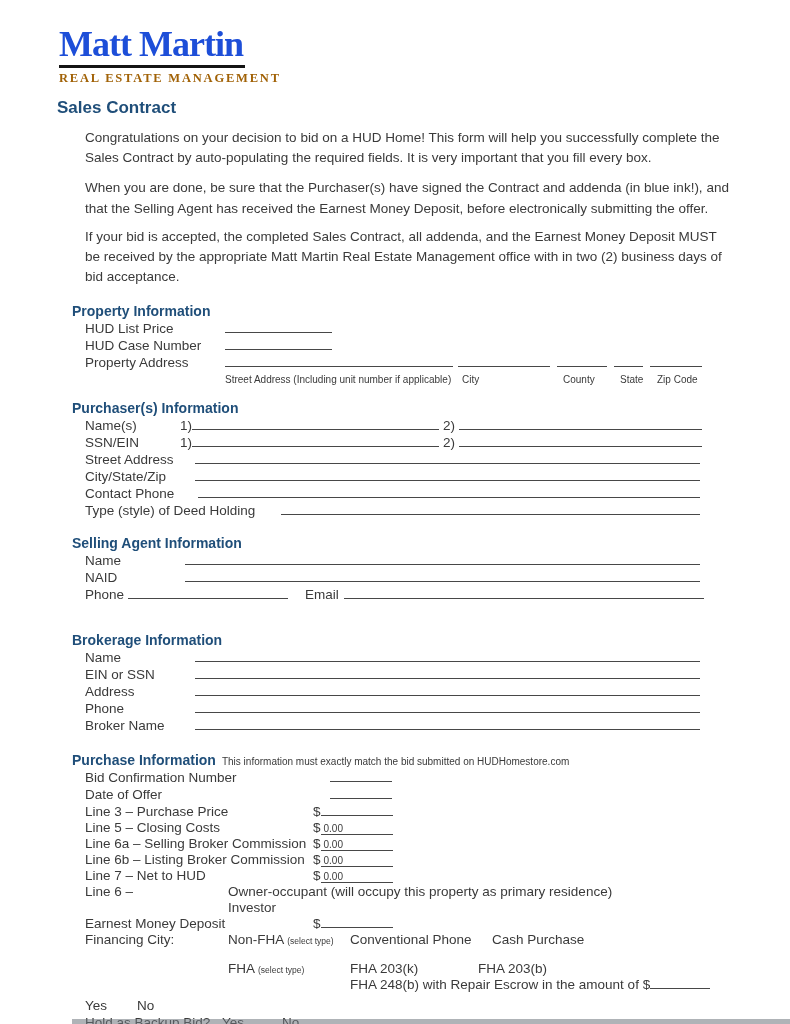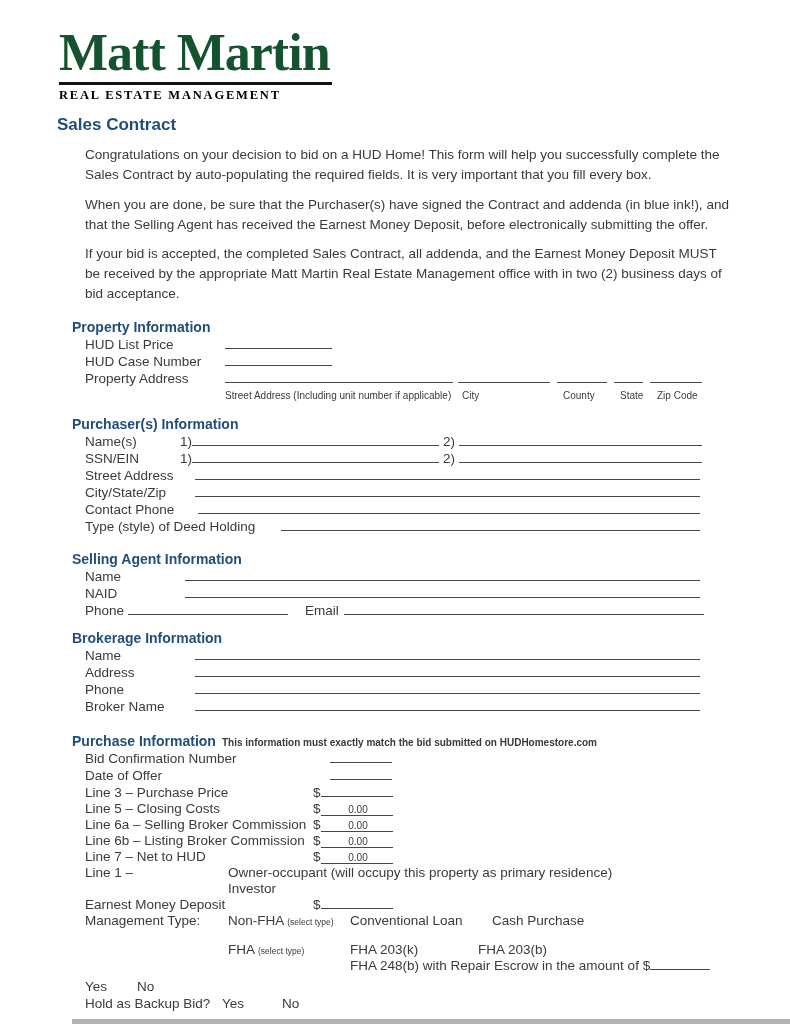--- a/index.html
+++ b/index.html
@@ -13,43 +13,43 @@
     position:relative;
     width:790px; height:1024px;
     background:#ffffff;
     overflow:hidden;
   }
   
   .logo { margin:26px 0 0 59px; }
   .logo-name {
     display:inline-block;
     font-family:"Liberation Serif","DejaVu Serif",serif;
-    font-weight:bold; font-size:52px; line-height:1.05;
-    letter-spacing:-1px; color:#14532d;
+    font-weight:bold; font-size:36px; line-height:1.05;
+    letter-spacing:-1px; color:#1d4ed8;
     border-bottom:3px solid #141414; padding:0 2px 1px 0;
   }
   .logo-tagline {
     font-family:"Liberation Serif","DejaVu Serif",serif;
     font-weight:bold; font-size:12.5px; letter-spacing:1.8px;
-    color:#000000; margin-top:3px;
+    color:#a16207; margin-top:3px;
   }
   
   .page-title { margin:12px 0 0 57px; font-size:17px; font-weight:bold; color:#1f4e79; }
   p.intro { margin:10px 60px 0 85px; max-width:655px; font-size:13.5px; line-height:1.5; color:#3a3a3a; }
   .section-heading { margin:15px 0 2px 72px; font-size:14px; font-weight:bold; color:#1f4e79; }
-  .heading-note { font-size:10px; font-weight:bold; color:#3a3a3a; margin-left:6px; }
+  .heading-note { font-size:10px; font-weight:normal; color:#3a3a3a; margin-left:6px; }
   
   .row { display:flex; align-items:baseline; margin-left:85px; height:17px; font-size:13.5px; white-space:nowrap; }
   .row-sm { height:16px; }
   .lbl { flex:none; }
   .line {
     display:inline-block; flex:none;
     height:12px; border-bottom:1.5px solid #474747;
   }
-  .money { font-size:10px; padding-left:3px; color:#3a3a3a;text-align:center; }
+  .money { font-size:10px; padding-left:3px; color:#3a3a3a; }
   .dollar { flex:none; }
   .caption-row { display:flex; margin-left:225px; font-size:10px; color:#3a3a3a; margin-top:2px; white-space:nowrap; }
   .small-note { font-size:8.5px; color:#3a3a3a; margin-left:3px; } .gap12 { height:12px; } .gap5 { height:5px; }
   .bottom-divider {
     position:absolute; left:72px; right:0; bottom:0; height:5px;
     background:#6e757c; opacity:.55;
   }
 </style>
 </head>
 <body>
@@ -133,23 +133,27 @@
     <span class="lbl" style="width:100px">NAID</span>
     <span class="line" style="width:515px"></span>
   </div>
   <div class="row">
     <span class="lbl">Phone</span>
     <span class="line" style="width:160px;margin-left:4px"></span>
     <span class="lbl" style="margin-left:17px">Email</span>
     <span class="line" style="width:360px;margin-left:5px"></span>
   </div>
 
-  <div class="section-heading" style="margin-top:10px">Brokerage Information</div>
+  <div class="section-heading" style="margin-top:28px">Brokerage Information</div>
   <div class="row">
     <span class="lbl" style="width:110px">Name</span>
+    <span class="line" style="width:505px"></span>
+  </div>
+  <div class="row">
+    <span class="lbl" style="width:110px">EIN or SSN</span>
     <span class="line" style="width:505px"></span>
   </div>
   <div class="row">
     <span class="lbl" style="width:110px">Address</span>
     <span class="line" style="width:505px"></span>
   </div>
   <div class="row">
     <span class="lbl" style="width:110px">Phone</span>
     <span class="line" style="width:505px"></span>
   </div>
@@ -188,36 +192,36 @@
     <span class="lbl" style="width:228px">Line 6b – Listing Broker Commission</span>
     <span class="dollar">$</span>
     <span class="line money" style="width:72px">0.00</span>
   </div>
   <div class="row row-sm">
     <span class="lbl" style="width:228px">Line 7 – Net to HUD</span>
     <span class="dollar">$</span>
     <span class="line money" style="width:72px">0.00</span>
   </div>
   <div class="row row-sm">
-    <span class="lbl" style="width:143px">Line 1 –</span>
+    <span class="lbl" style="width:143px">Line 6 –</span>
     <span>Owner-occupant (will occupy this property as primary residence)</span>
   </div>
   <div class="row row-sm">
     <span class="lbl" style="width:143px"></span>
     <span>Investor</span>
   </div>
   <div class="row row-sm">
     <span class="lbl" style="width:228px">Earnest Money Deposit</span>
     <span class="dollar">$</span>
     <span class="line" style="width:72px"></span>
   </div>
   <div class="row">
-    <span class="lbl" style="width:143px">Management Type:</span>
+    <span class="lbl" style="width:143px">Financing City:</span>
     <span style="width:122px"><span>Non-FHA</span><span class="small-note">(select type)</span></span>
-    <span style="width:142px">Conventional Loan</span>
+    <span style="width:142px">Conventional Phone</span>
     <span>Cash Purchase</span>
   </div>
   <div class="gap12"></div>
   <div class="row row-sm">
     <span class="lbl" style="width:143px"></span>
     <span style="width:122px"><span>FHA</span><span class="small-note">(select type)</span></span>
     <span style="width:128px">FHA 203(k)</span>
     <span>FHA 203(b)</span>
   </div>
   <div class="row row-sm">

